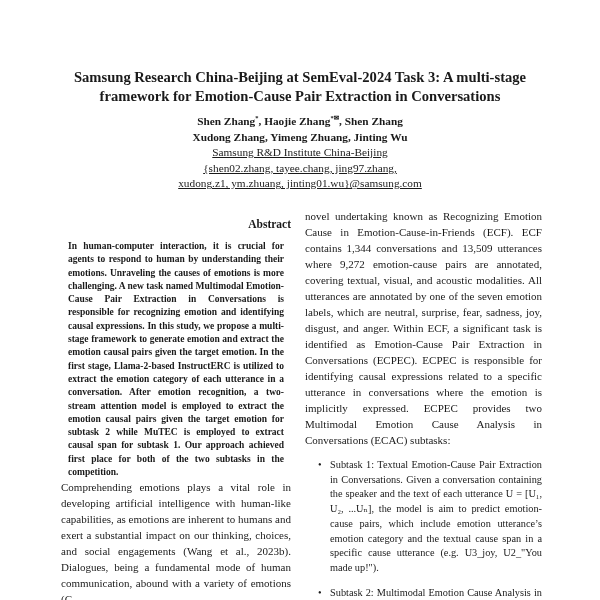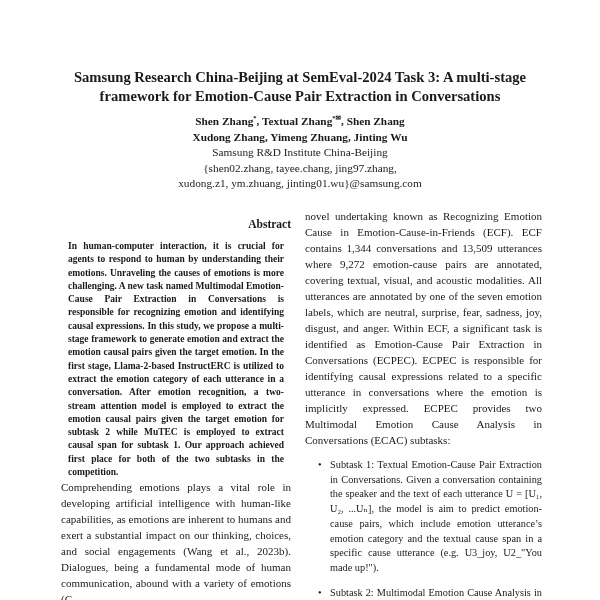--- a/index.html
+++ b/index.html
@@ -16,21 +16,21 @@
     .page { position: absolute; left: 0; top: 0; width: 600px; height: 440px; }
     .title {
       position: absolute; left: 40px; width: 520px; top: 68px;
       text-align: center; font-weight: bold; font-size: 14.6px; line-height: 19px;
     }
     .authors {
       position: absolute; left: 100px; width: 400px; top: 114px;
       text-align: center; font-size: 11.3px; line-height: 15.6px;
     }
     .authors .bold { font-weight: bold; display: block; }
-    .authors .affil { display: block; }
+    .authors .affil { display: block; text-decoration: underline; }
     sup { font-size: 6.5px; vertical-align: super; line-height: 0; }
     .col-left { position: absolute; left: 61px; top: 218px; width: 230px; }
     .col-right { position: absolute; left: 305px; top: 208px; width: 237px; }
     .abstract-heading {
       text-align: right; font-weight: bold; font-size: 11.5px; margin: 0 0 10px 0;
     }
     .abstract-body {
       font-size: 9.5px; line-height: 13.3px; text-align: justify;
       padding: 0 7px 0 7px; margin: 0; font-weight: bold;
     }
@@ -51,21 +51,21 @@
     }
   </style>
 </head>
 <body>
 
 <div class="page">
 
   <div class="title">Samsung Research China-Beijing at SemEval-2024 Task 3: A multi-stage framework for Emotion-Cause Pair Extraction in Conversations</div>
 
   <div class="authors">
-    <span class="bold"><span>Shen Zhang</span><sup>*</sup><span>, </span><span>Textual Zhang</span><sup>*✉</sup><span>, </span><span>Shen Zhang</span></span>
+    <span class="bold"><span>Shen Zhang</span><sup>*</sup><span>, </span><span>Haojie Zhang</span><sup>*✉</sup><span>, </span><span>Shen Zhang</span></span>
     <span class="bold">Xudong Zhang, Yimeng Zhuang, Jinting Wu</span>
     <span class="affil">Samsung R&amp;D Institute China-Beijing</span>
     <span class="affil">{shen02.zhang, tayee.chang, jing97.zhang,</span>
     <span class="affil">xudong.z1, ym.zhuang, jinting01.wu}@samsung.com</span>
   </div>
 
   <div class="col-left">
     <div class="abstract-heading">Abstract</div>
     <p class="abstract-body">In human-computer interaction, it is crucial for agents to respond to human by understanding their emotions. Unraveling the causes of emotions is more challenging. A new task named Multimodal Emotion-Cause Pair Extraction in Conversations is responsible for recognizing emotion and identifying causal expressions. In this study, we propose a multi-stage framework to generate emotion and extract the emotion causal pairs given the target emotion. In the first stage, Llama-2-based InstructERC is utilized to extract the emotion category of each utterance in a conversation. After emotion recognition, a two-stream attention model is employed to extract the emotion causal pairs given the target emotion for subtask 2 while MuTEC is employed to extract causal span for subtask 1. Our approach achieved first place for both of the two subtasks in the competition.</p>
 

